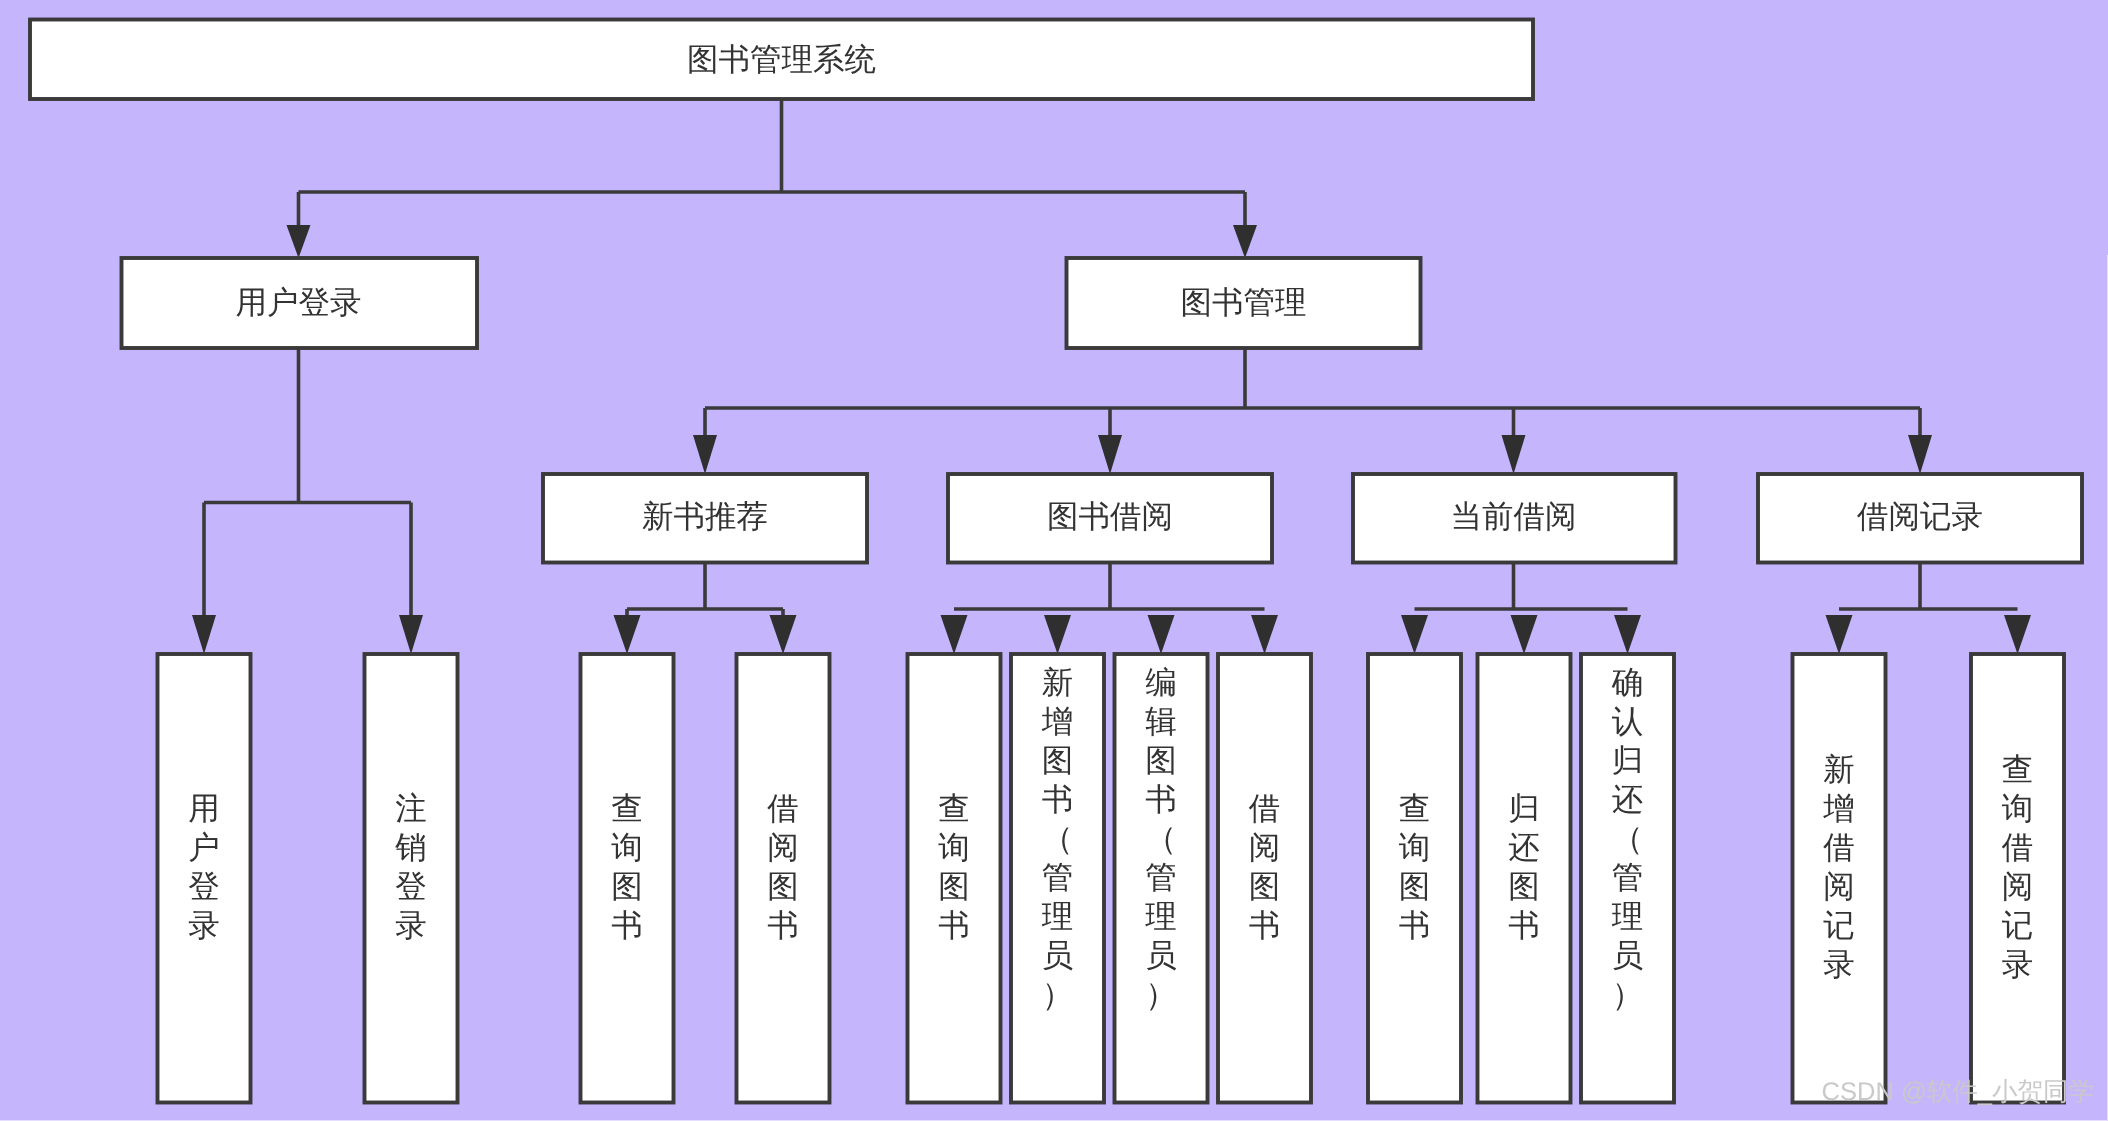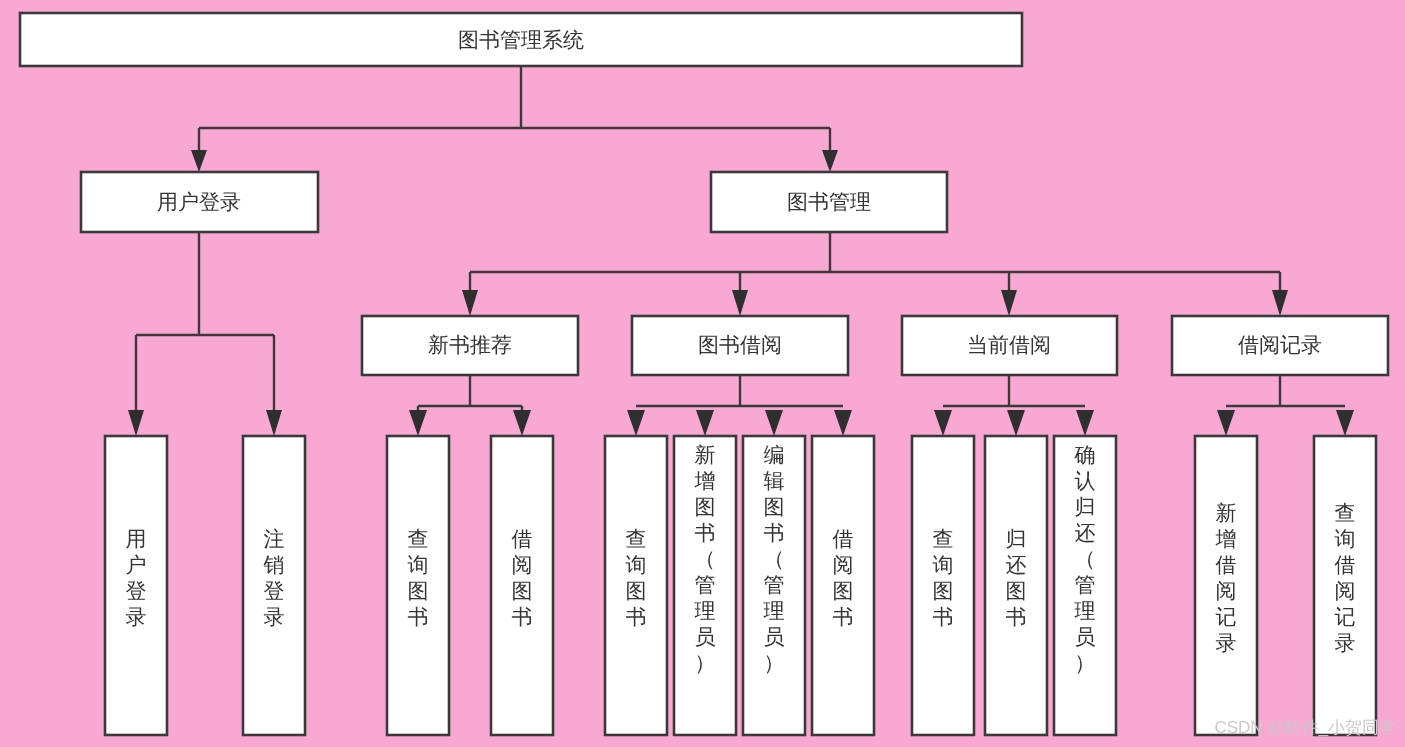--- a/index.html
+++ b/index.html
@@ -8,21 +8,21 @@
     padding: 0;
     background: #ffffff;
   }
   body {
     font-family: "Liberation Sans", "DejaVu Sans", sans-serif;
   }
   #diagram-root {
     position: relative;
     width: 1405px;
     height: 747px;
-    background: #f9a8d4;
+    background: #c4b5fd;
     overflow: hidden;
   }
   svg.diagram-canvas {
     position: absolute;
     left: 0;
     top: 0;
     width: 1405px;
     height: 747px;
     display: block;
   }

